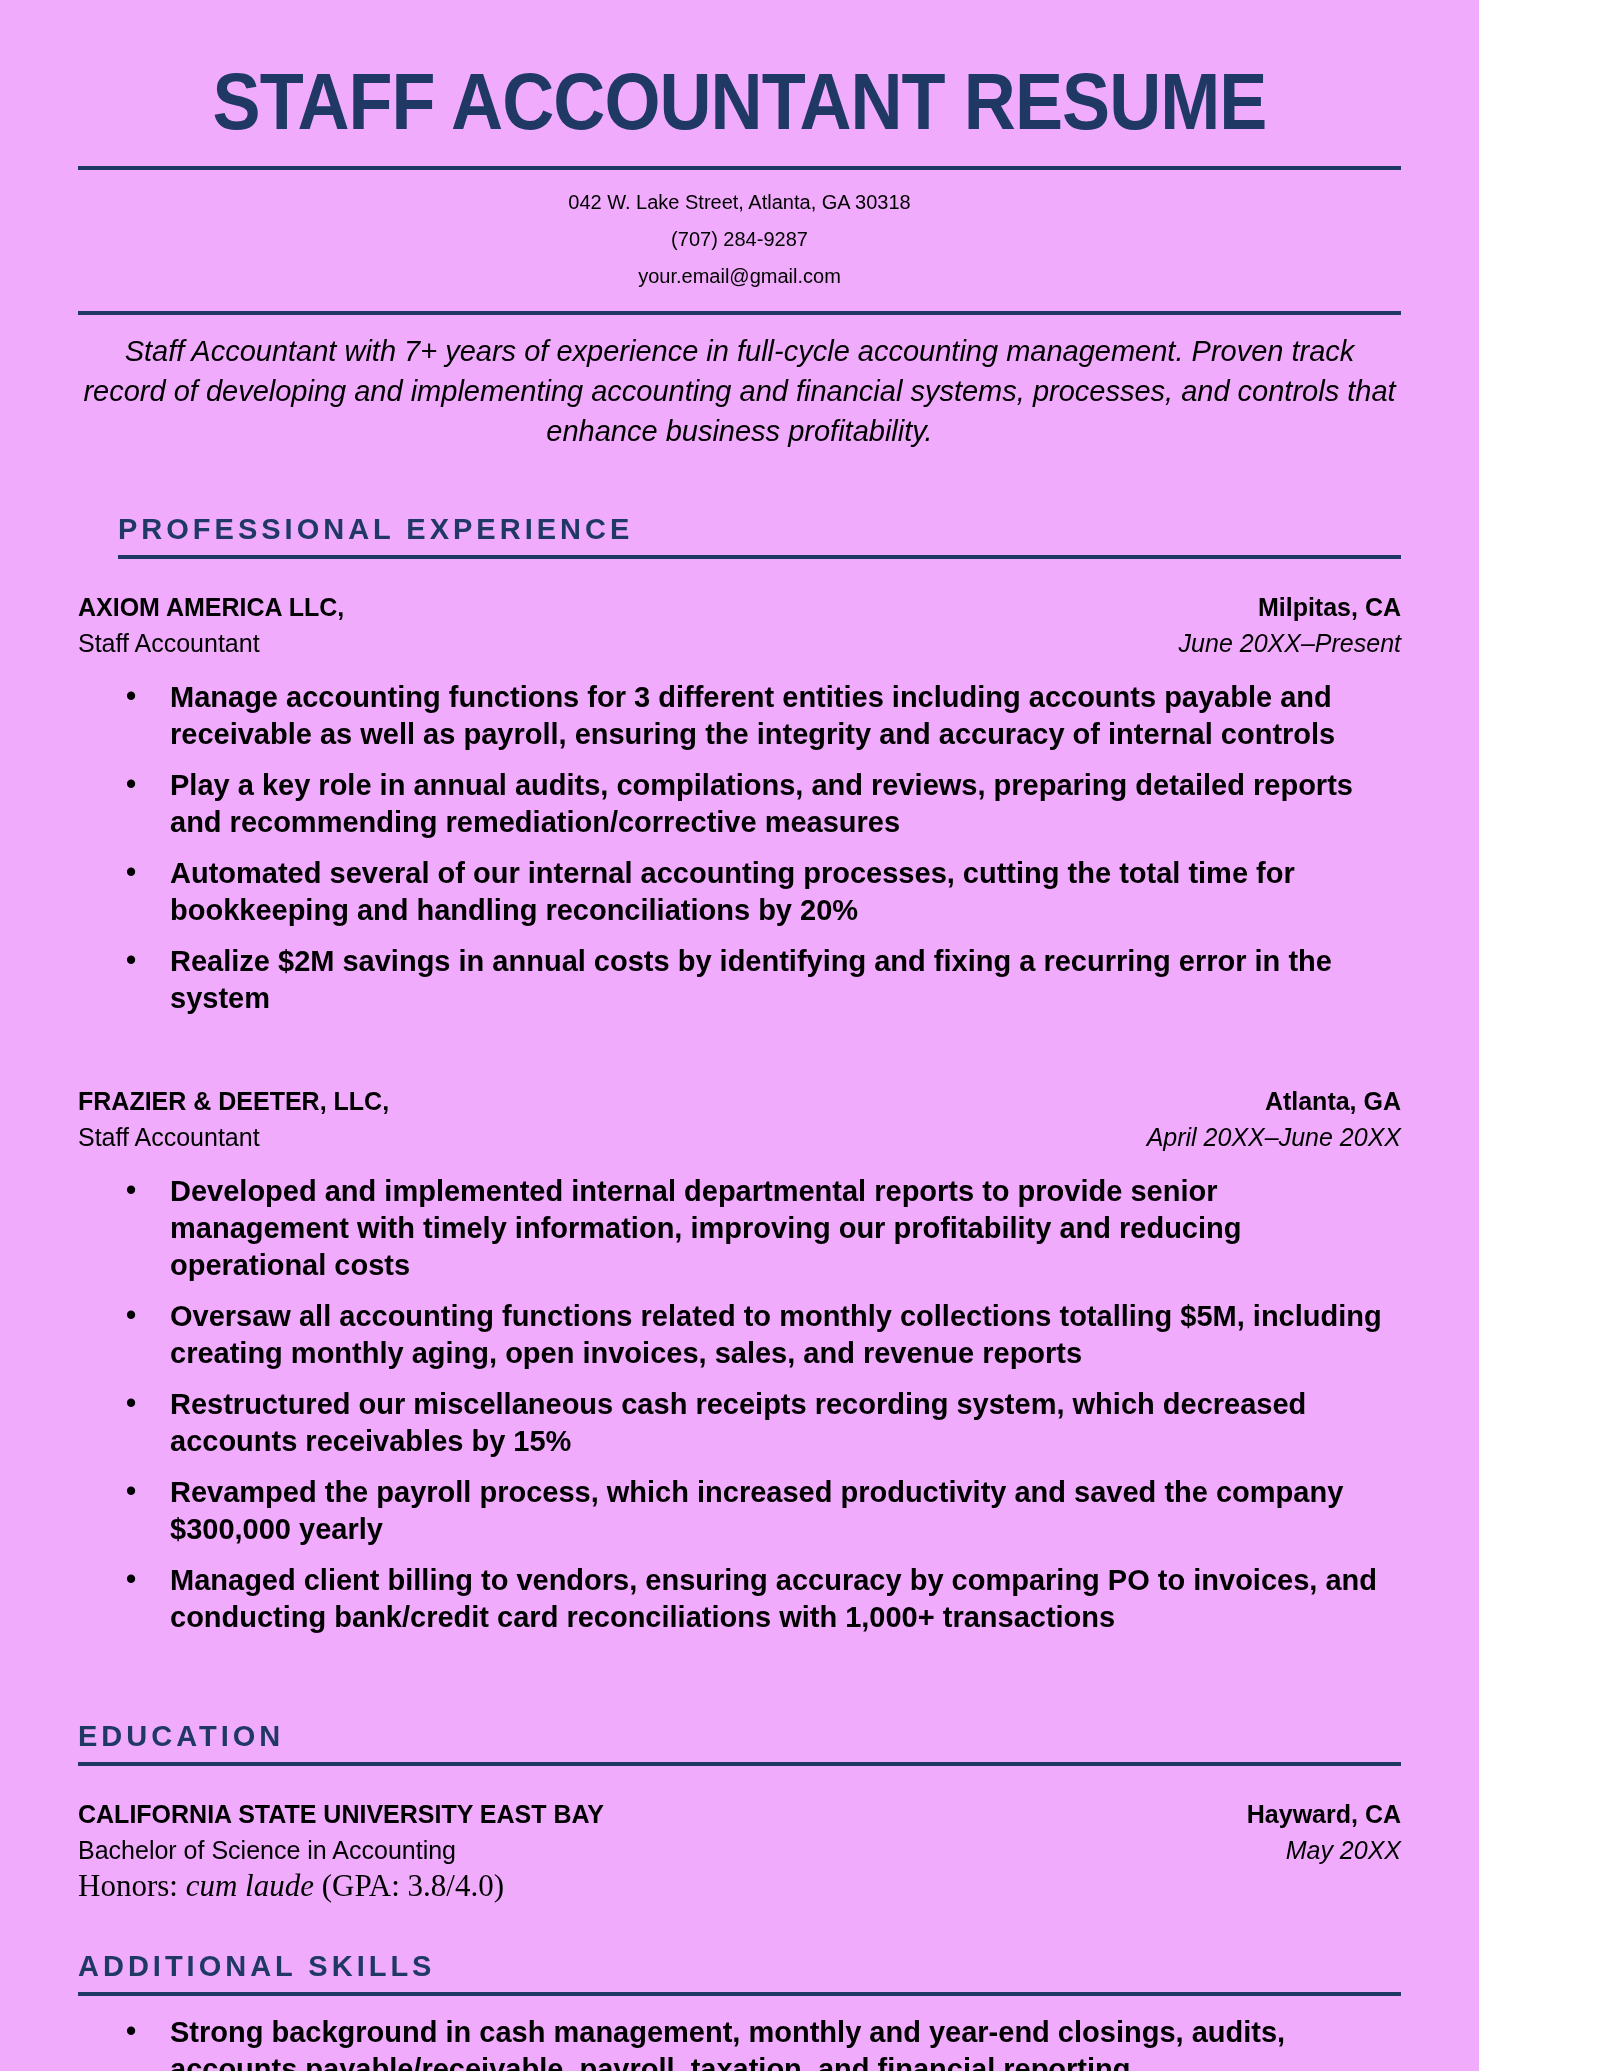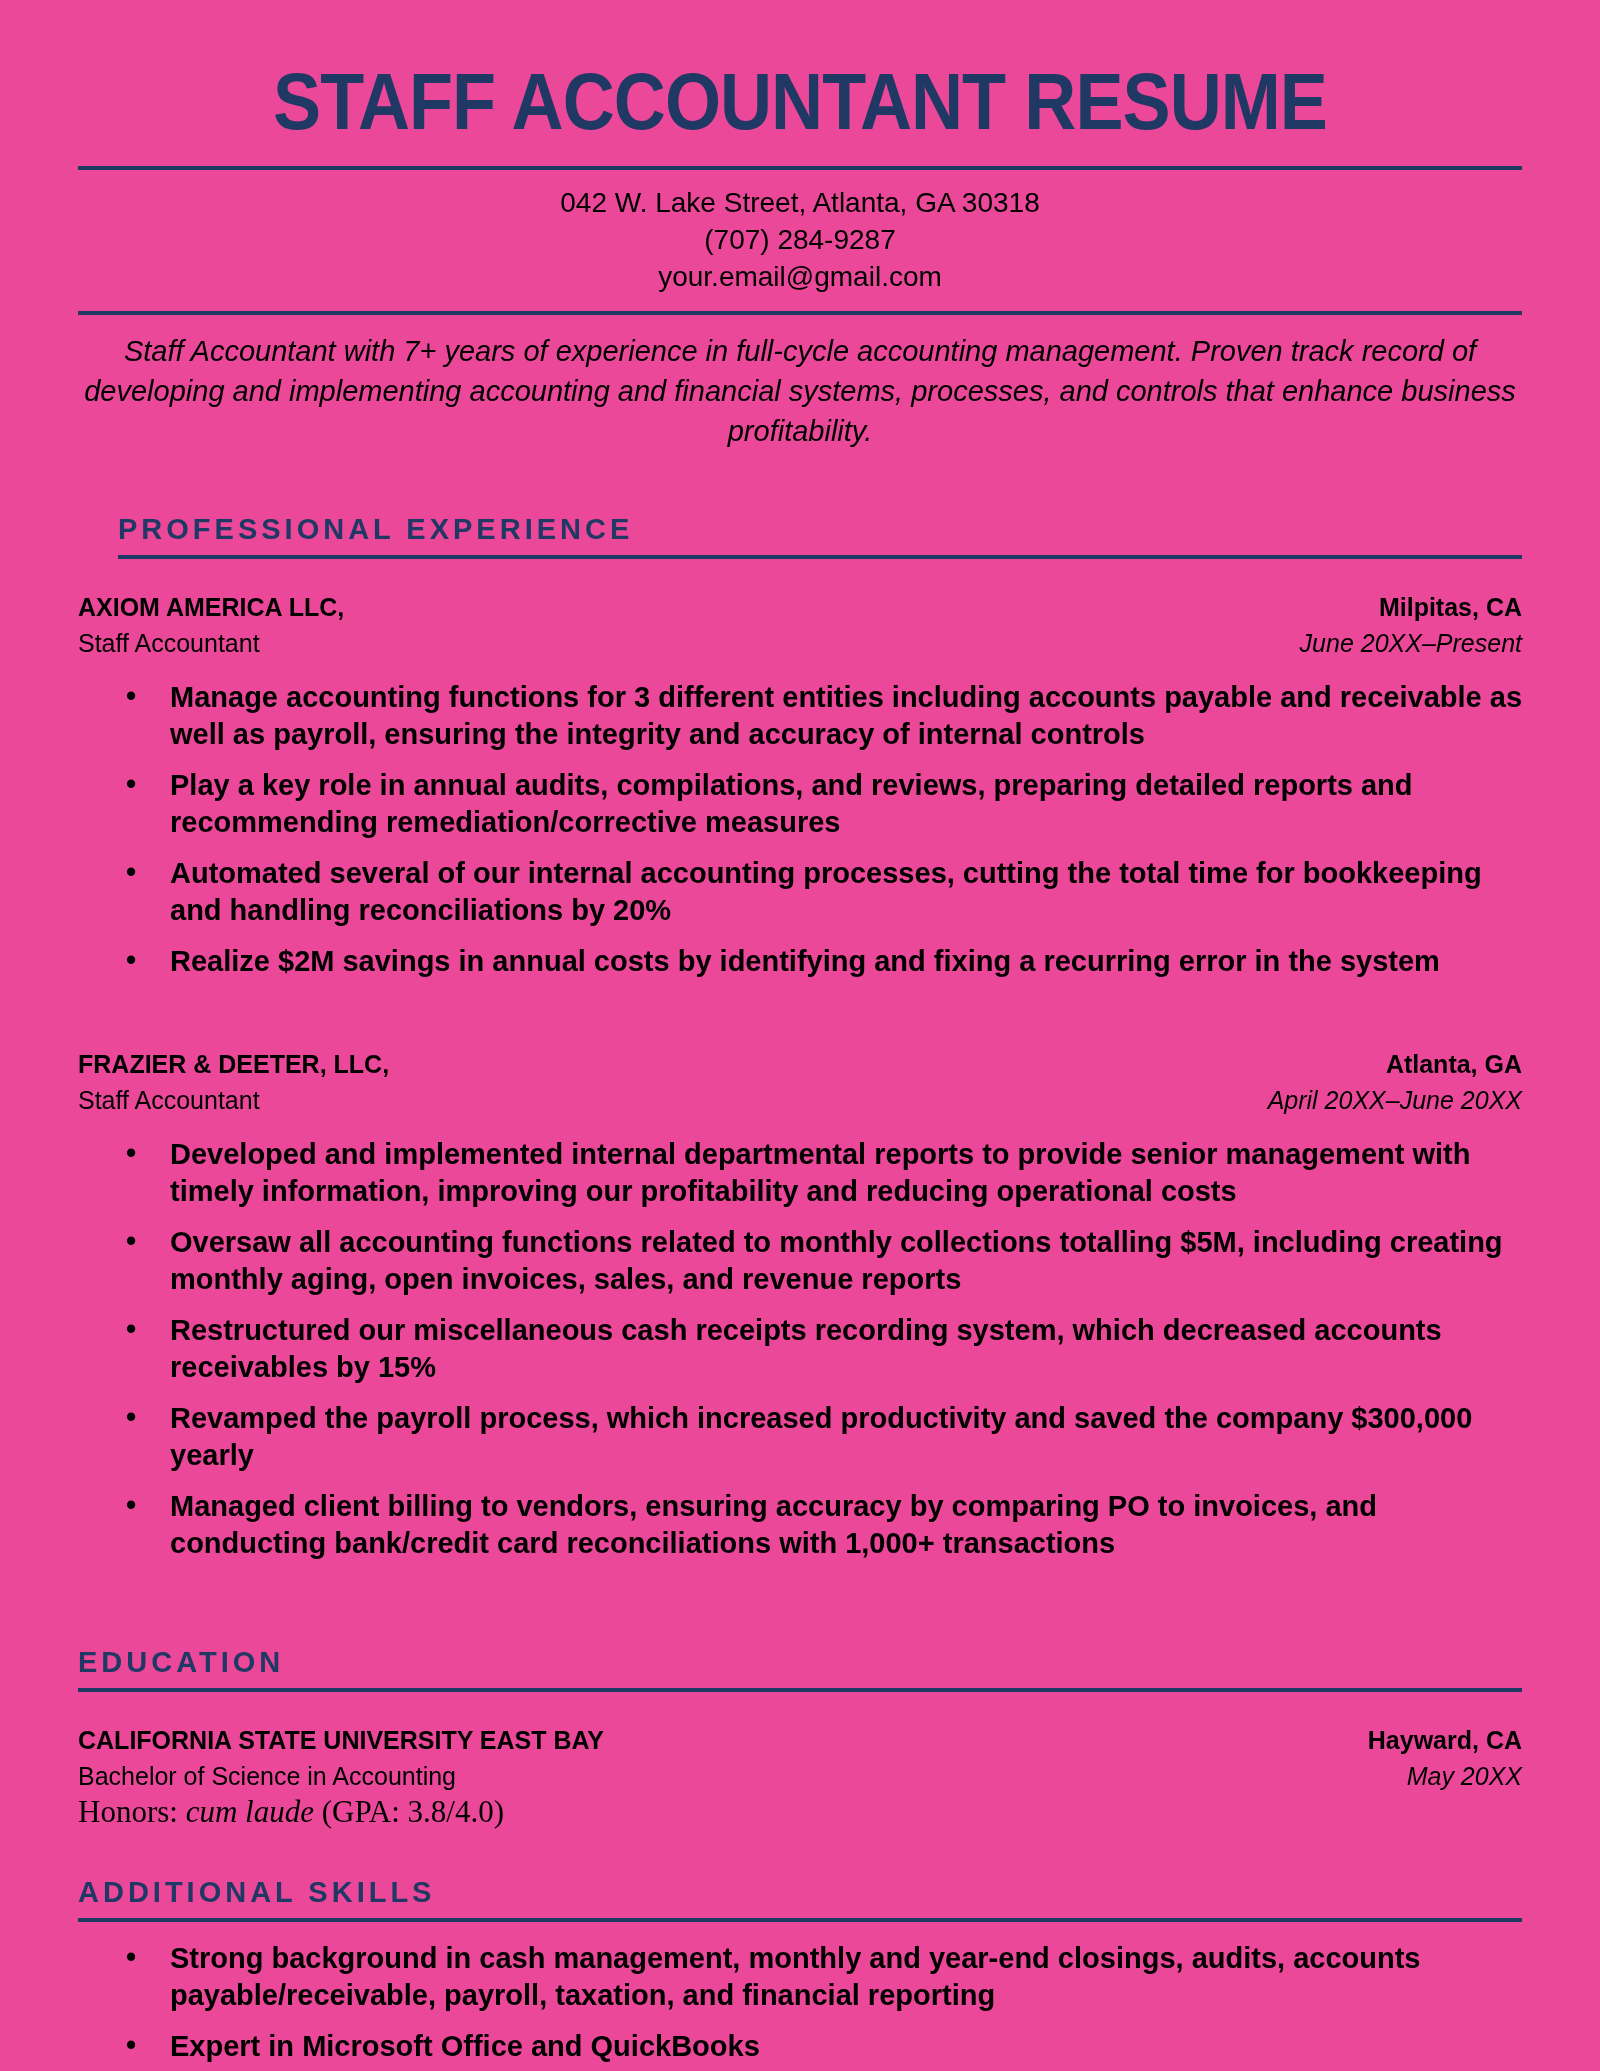--- a/index.html
+++ b/index.html
@@ -1,25 +1,25 @@
 <!DOCTYPE html>
 <html><head>
 <meta charset="utf-8">
 <style>
   html, body { margin: 0; padding: 0; background: #ffffff; }
   .page {
     position: relative;
-    width: 1600px;
+    width: 1479px;
     height: 2071px;
     box-sizing: border-box;
     padding: 50px 78px 40px 78px;
     font-family: "Liberation Sans", sans-serif;
     color: #000000;
     overflow: hidden;
-    background: #ec4899;
+    background: #f0abfc;
   }
   .doc-title {
     margin: 12px 0 0 0;
     text-align: center;
     color: #1F3864;
     font-weight: 700;
     font-size: 80px;
     line-height: 1.0;
     letter-spacing: -1px;
     transform: scaleX(0.90);
@@ -28,21 +28,21 @@
   .rule {
     border: none;
     border-top: 4px solid #1F3864;
     margin: 0;
   }
   .rule-title { margin-top: 24px; }
   .rule-contact { margin-top: 16px; }
   .contact {
     margin-top: 14px;
     text-align: center;
-    font-size: 28px;
+    font-size: 20px;
     line-height: 37px;
   }
   .summary {
     margin-top: 16px;
     text-align: center;
     font-style: italic;
     font-size: 29px;
     line-height: 40px;
     padding: 0 4px;
   }

